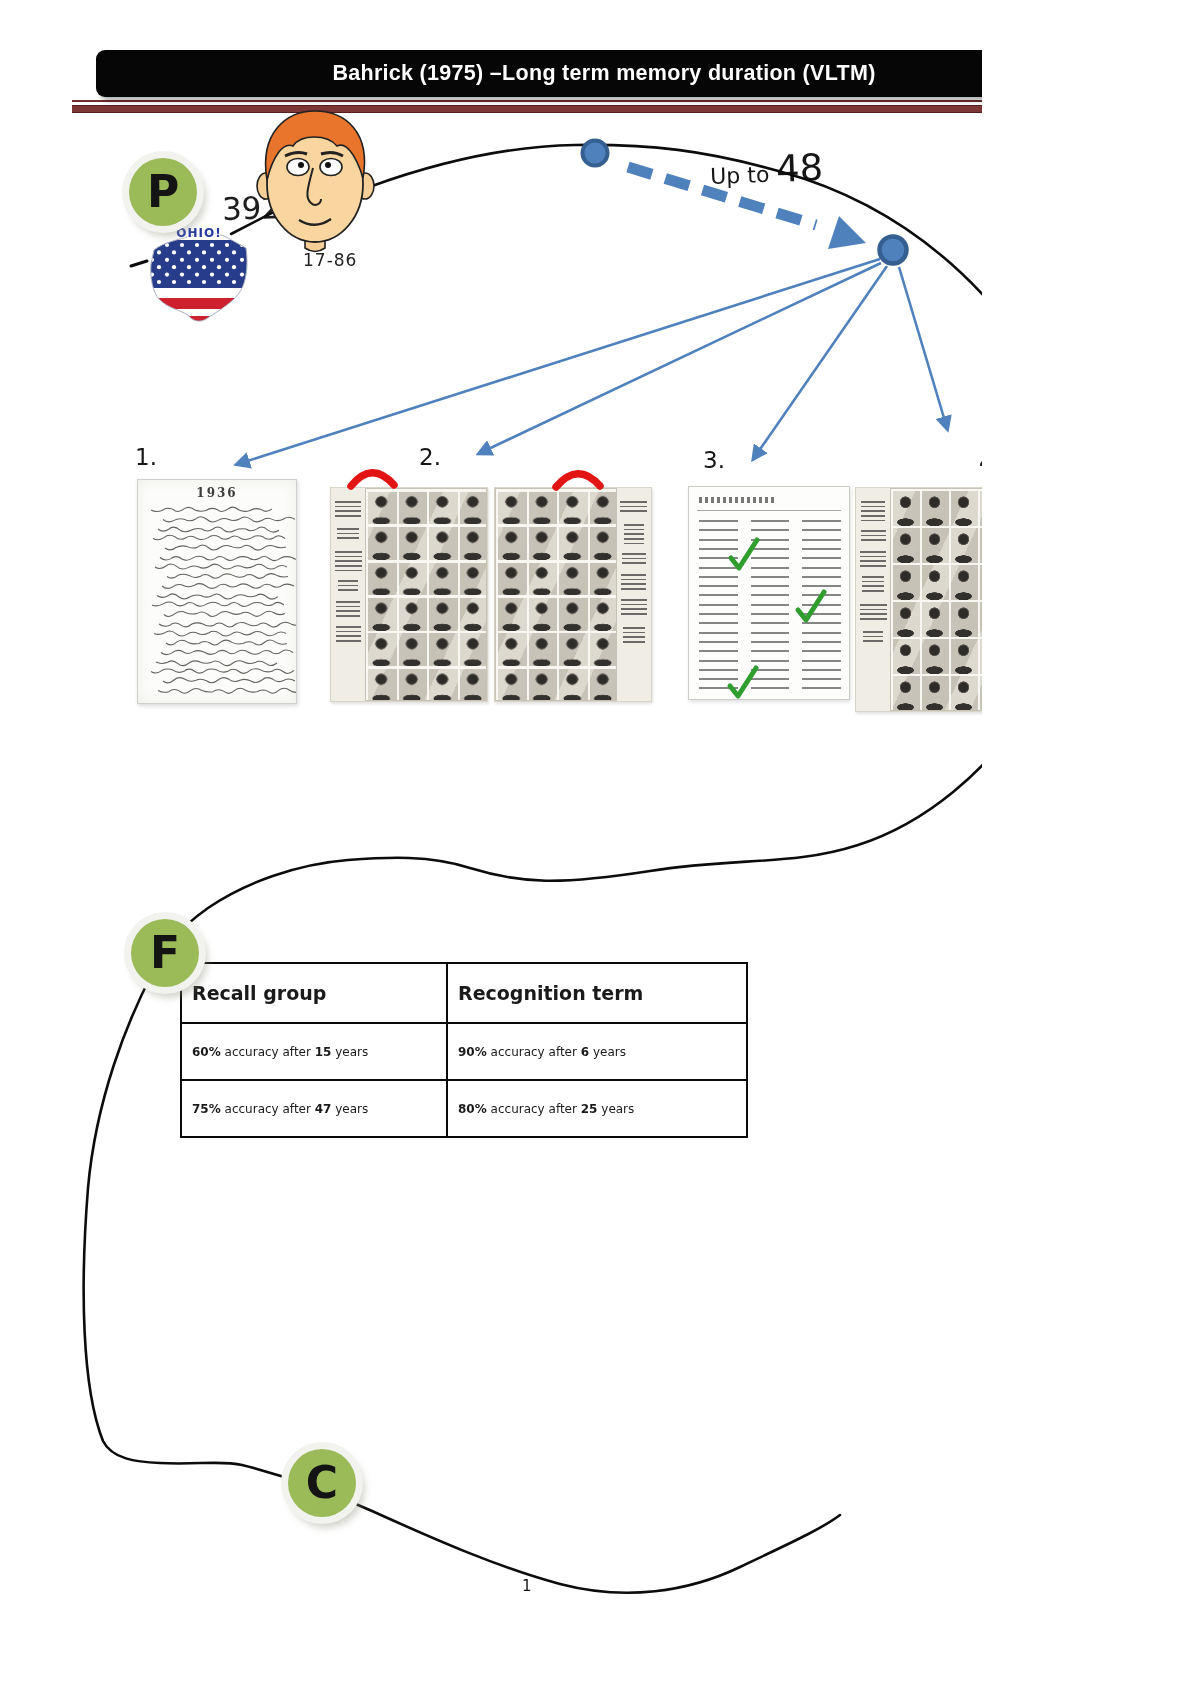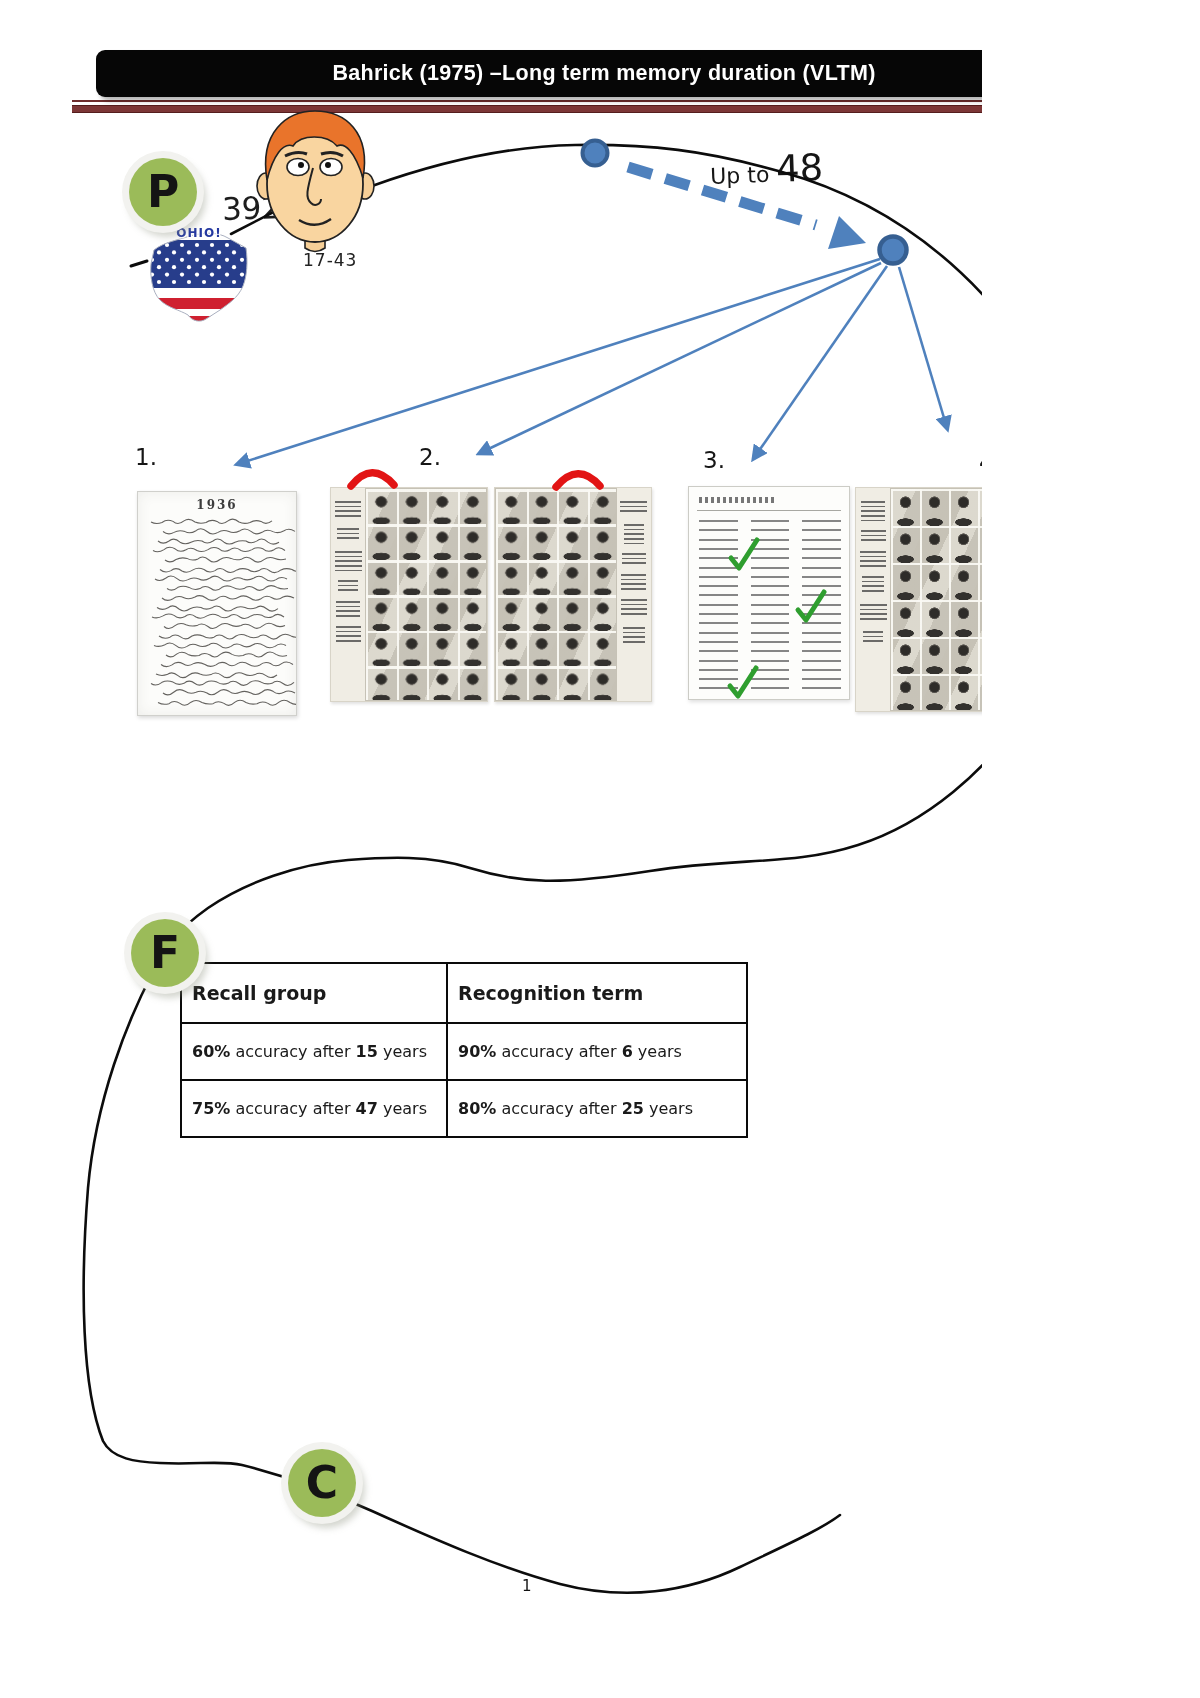--- a/index.html
+++ b/index.html
@@ -37,21 +37,21 @@
   .upto-big{font-size:37px;}
   .steplabel{position:absolute;font-size:23px;color:#161616;z-index:1;}
   .sl1{left:135px;top:444px;} .sl2{left:419px;top:444px;} .sl3{left:703px;top:447px;} .sl4{left:979px;top:449px;}
   .pagenum{position:absolute;left:522px;top:1577px;font-size:15px;color:#111;}
 
   
   .face{position:absolute;left:253px;top:106px;z-index:4;}
   .ohio{position:absolute;left:144px;top:224px;z-index:2;}
 
   
-  .img1{position:absolute;left:137px;top:491px;width:158px;height:223px;background:#fcfcfa;
+  .img1{position:absolute;left:137px;top:479px;width:158px;height:223px;background:#fcfcfa;
         border:1px solid #d0d0cc;box-shadow:inset 0 0 14px rgba(60,60,50,.08),1px 2px 4px rgba(0,0,0,.15);z-index:1;}
   #hw{position:absolute;left:0;top:0;filter:blur(.2px);}
   #hw path{fill:none;stroke:#42403c;stroke-width:1.05;opacity:.82;}
   .hw-head{font-size:12px;font-weight:bold;letter-spacing:2px;fill:#3c3c3c;
            font-family:"DejaVu Serif","Liberation Serif",serif;}
 
   
   .yearbook{position:absolute;display:flex;z-index:1;}
   .img2{left:330px;top:487px;width:322px;height:213px;}
   .img4{left:855px;top:487px;width:323px;height:225px;}
@@ -87,21 +87,21 @@
            filter:blur(.3px);margin:2px 0 7px 2px;}
   .nl-rule{border-top:1px solid #a8a8a2;margin-bottom:9px;}
   .nl-cols{display:flex;gap:13px;padding-left:2px;}
   .nl-col{width:42px;height:172px;background:repeating-linear-gradient(to bottom,#696969 0 2px,transparent 2px 9.3px);
           opacity:.8;filter:blur(.25px);}
 
   
   .ftable{position:absolute;left:180px;top:962px;width:568px;border-collapse:collapse;background:#fff;z-index:4;}
   .ftable th,.ftable td{border:2px solid #0a0a0a;padding:14px 10px;text-align:left;white-space:nowrap;}
   .ftable th{height:30px;font-size:19px;font-weight:bold;}
-  .ftable td{height:27px;font-size:16px;font-weight:normal;}
+  .ftable td{height:27px;font-size:12px;font-weight:normal;}
   .ftable .c1{width:47%;}
   .b{font-weight:bold;}
 </style>
 </head>
 <body>
 
 <div class="page">
 
   <div class="title-bar">
     <span>Bahrick (1975) –Long term memory duration (VLTM)</span>
@@ -162,21 +162,21 @@
     <path d="M68,48 q12,-4 22,2" stroke="#222" stroke-width="3" fill="none"></path>
     <ellipse cx="45" cy="61" rx="11" ry="8.5" fill="#fff" stroke="#222" stroke-width="1.6"></ellipse>
     <ellipse cx="78" cy="61" rx="11" ry="8.5" fill="#fff" stroke="#222" stroke-width="1.6"></ellipse>
     <circle cx="48" cy="59" r="3" fill="#111"></circle>
     <circle cx="75" cy="59" r="3" fill="#111"></circle>
     <path d="M60,62 C54,84 52,92 58,97 C62,101 68,98 68,93" stroke="#222" stroke-width="2" fill="none"></path>
     <path d="M46,114 q16,10 32,-1" stroke="#222" stroke-width="2.4" fill="none"></path>
   </svg>
 
   <div class="num392">392</div>
-  <div class="age">17-43</div>
+  <div class="age">17-86</div>
 
   <svg class="ohio" width="110" height="100" viewBox="0 0 110 100">
     <defs>
       <clipPath id="ohclip">
         <path d="M10,26 C20,18 34,16 46,12 C60,8 74,8 84,14 L102,24 C104,38 103,52 99,62 C94,74 84,80 76,86 L62,95 C56,99 48,97 44,91 C36,86 24,84 16,76 C8,68 6,52 7,40 Z"></path>
       </clipPath>
     </defs>
     <g clip-path="url(#ohclip)">
       <rect x="0" y="0" width="110" height="16" fill="#ffffff"></rect>
       <rect x="0" y="16" width="110" height="48" fill="#273d8b"></rect>

